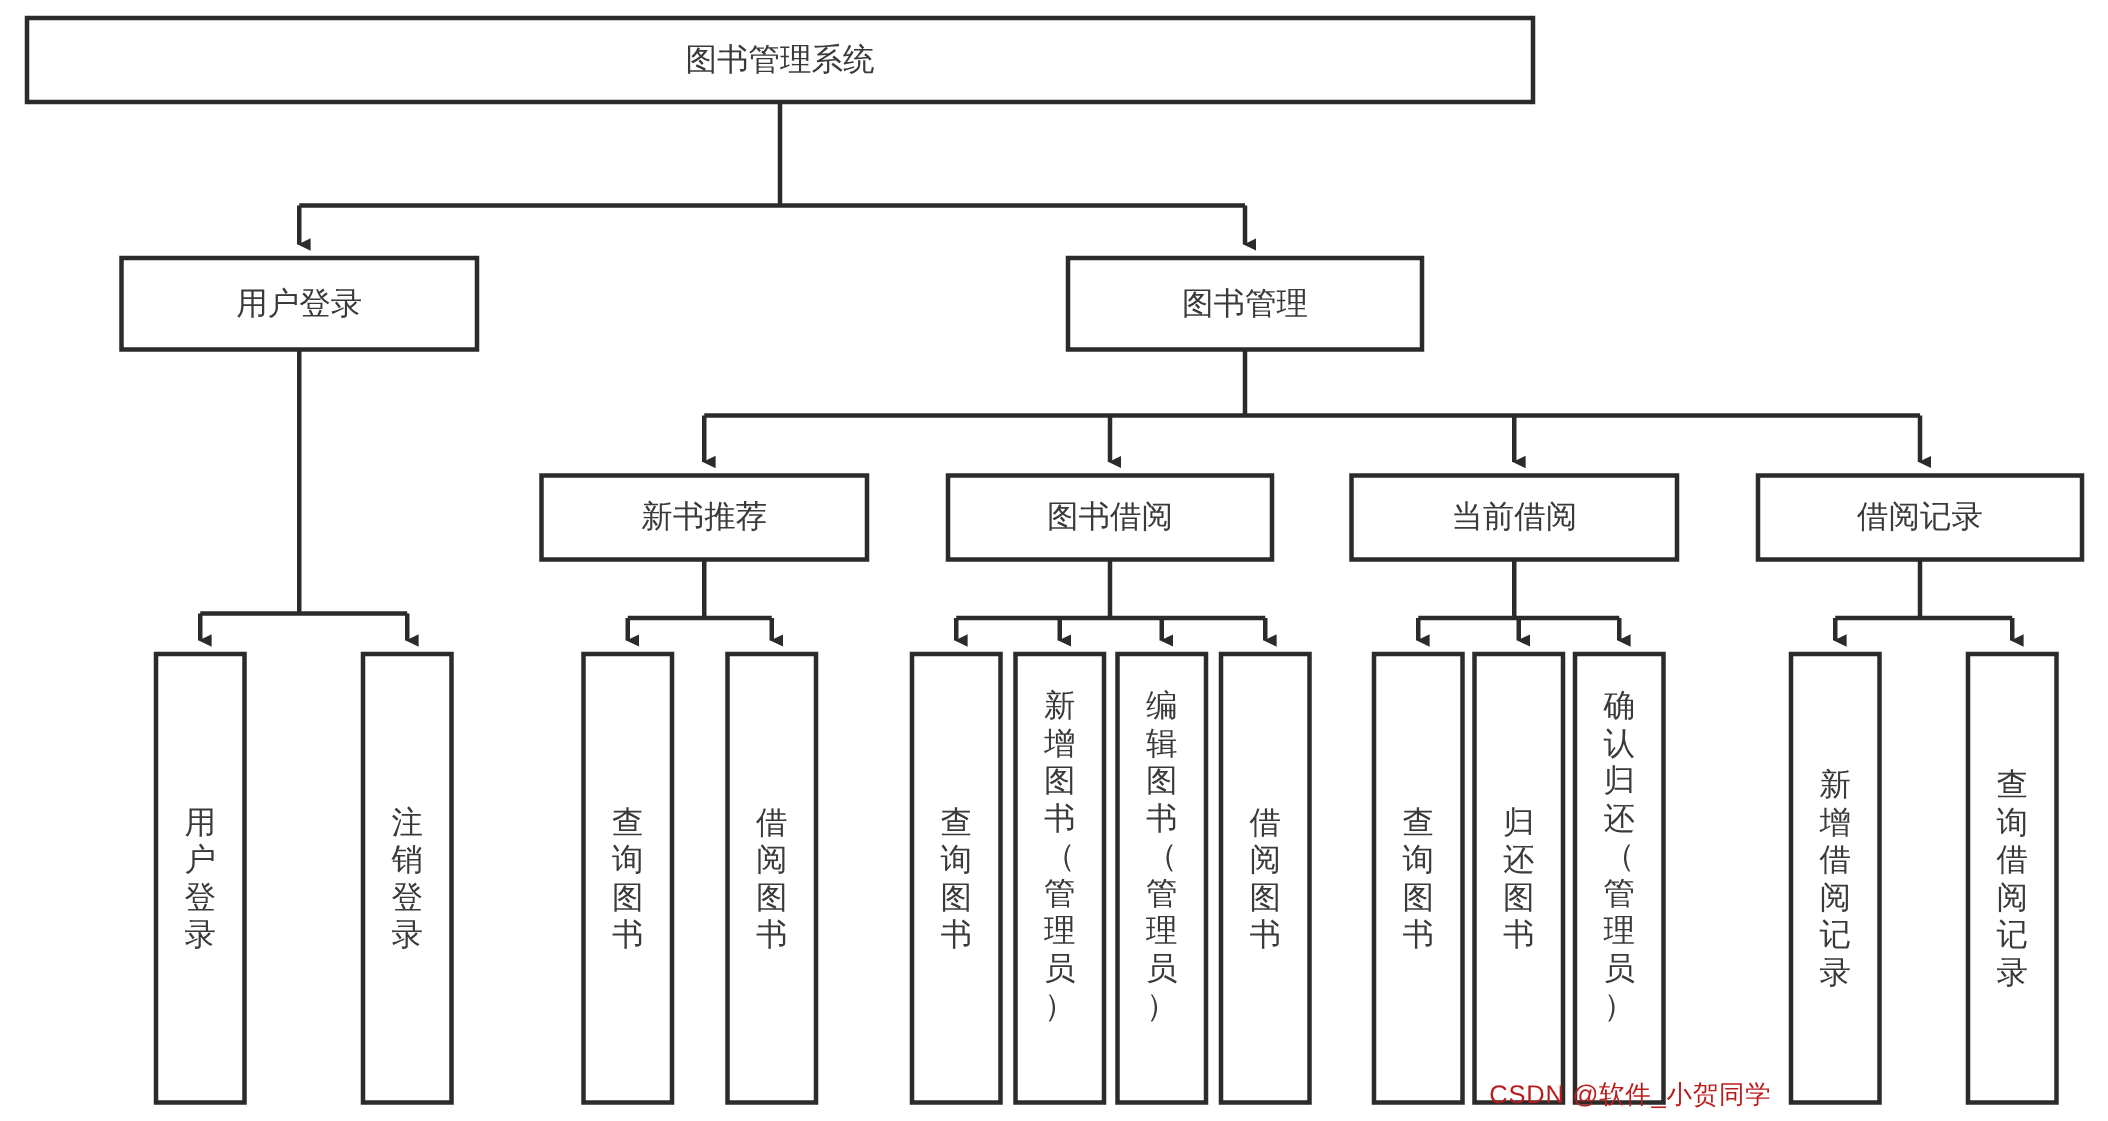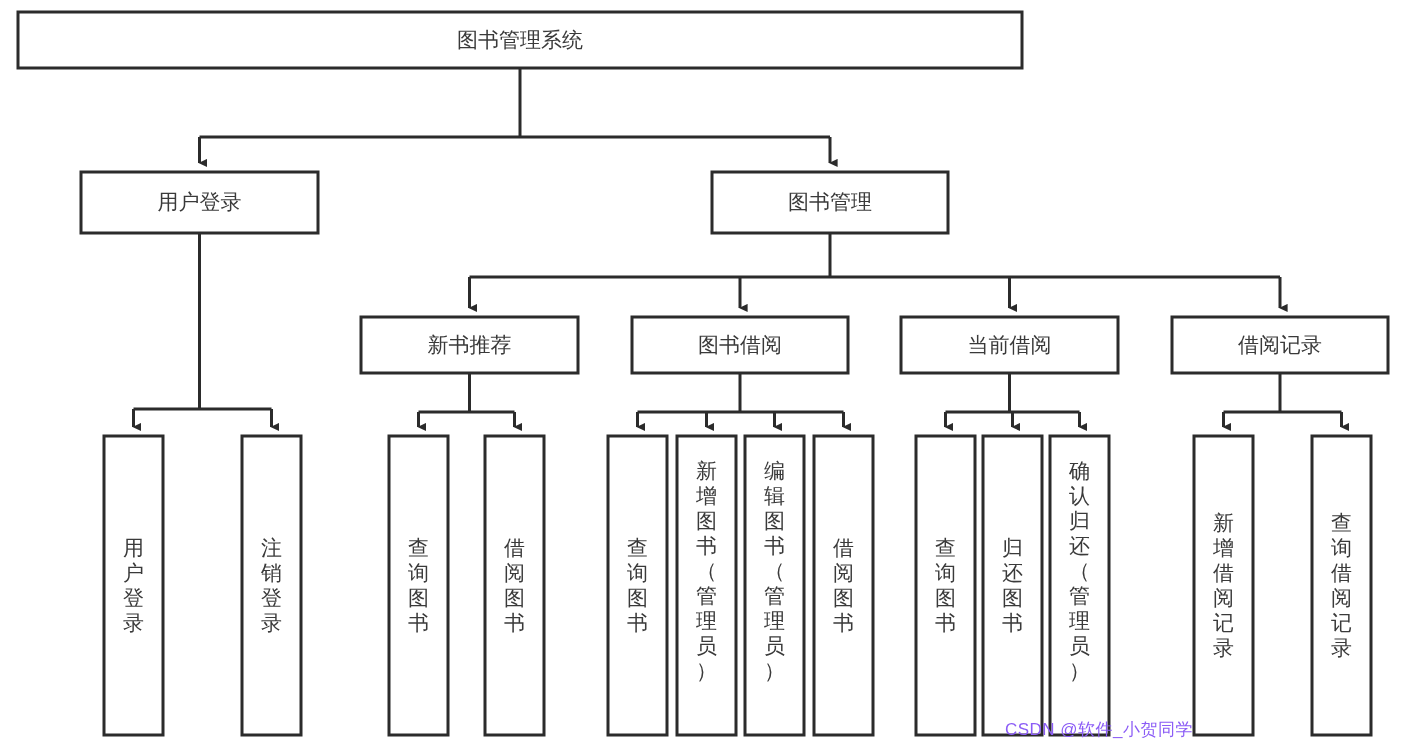--- a/index.html
+++ b/index.html
@@ -3,21 +3,21 @@
 <meta charset="utf-8">
 <style>
   html,body{margin:0;padding:0;background:#ffffff;}
   body{width:1405px;height:747px;font-family:"Liberation Sans","DejaVu Sans",sans-serif;overflow:hidden;}
   #diagram-root{position:relative;width:1205px;height:747px;}
   svg#flow{position:absolute;left:0;top:0;width:1405px;height:747px;}
   .node-rect{fill:#ffffff;stroke:#2b2b2b;stroke-width:3;}
   .edge{stroke:#2b2b2b;stroke-width:3;fill:none;}
   .node-label-h{font-size:21px;fill:#3a3a3a;text-anchor:middle;dominant-baseline:middle;}
   .node-label-v{font-size:21px;fill:#3a3a3a;text-anchor:middle;}
-  .watermark{position:absolute;right:12px;bottom:6px;font-size:17px;color:#8b5cf6;letter-spacing:.5px;white-space:nowrap;margin-top:44px;}
+  .watermark{position:absolute;right:24px;bottom:6px;font-size:17px;color:#b91c1c;letter-spacing:.5px;white-space:nowrap;margin-top:44px;}
 </style>
 </head>
 <body>
 
 <div id="diagram-root">
   <svg id="flow" viewBox="0 0 1405 747">
     <defs>
       <marker id="arrowhead" markerWidth="9" markerHeight="9" refX="4.5" refY="7.6" orient="auto" markerUnits="userSpaceOnUse">
         <path d="M0.4,0 L8.6,0 L4.5,8.6 Z" fill="#2b2b2b"></path>
       </marker>

